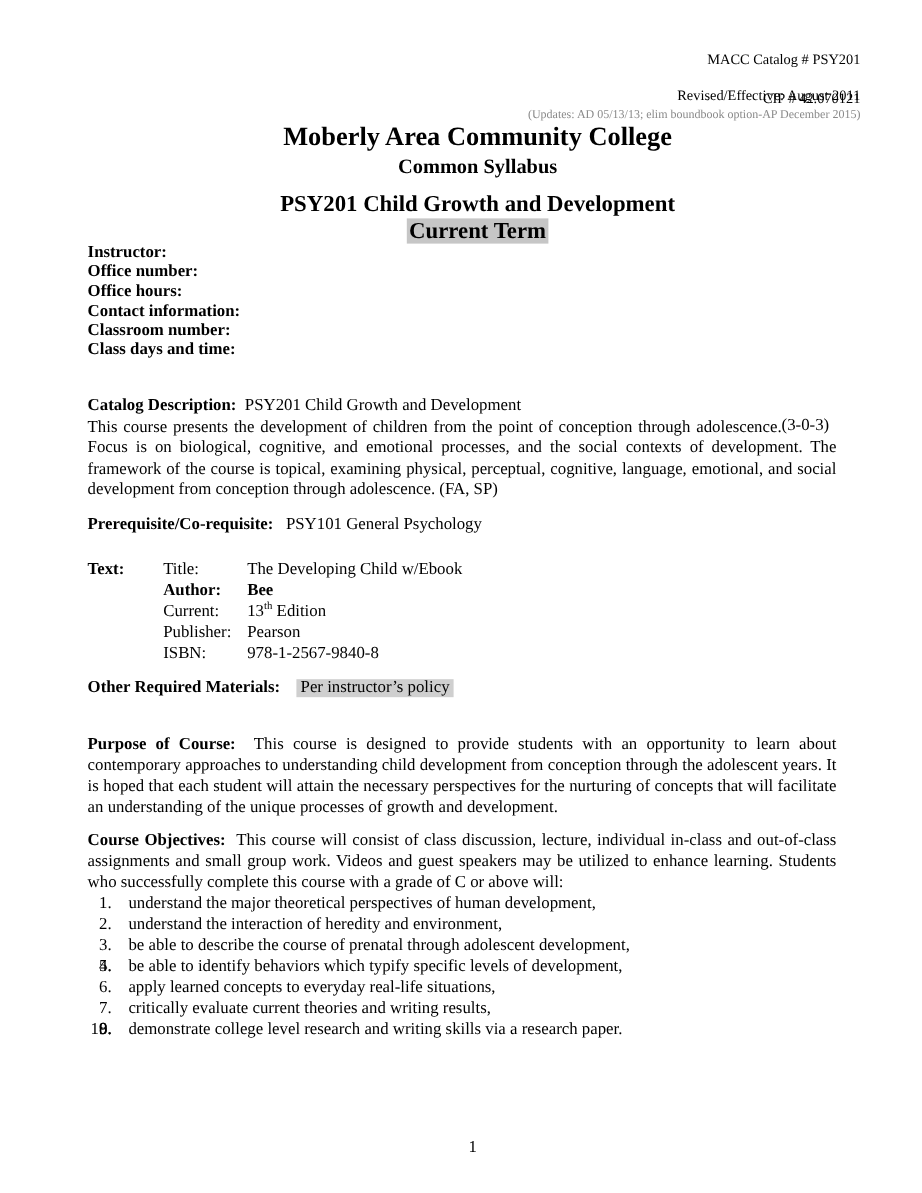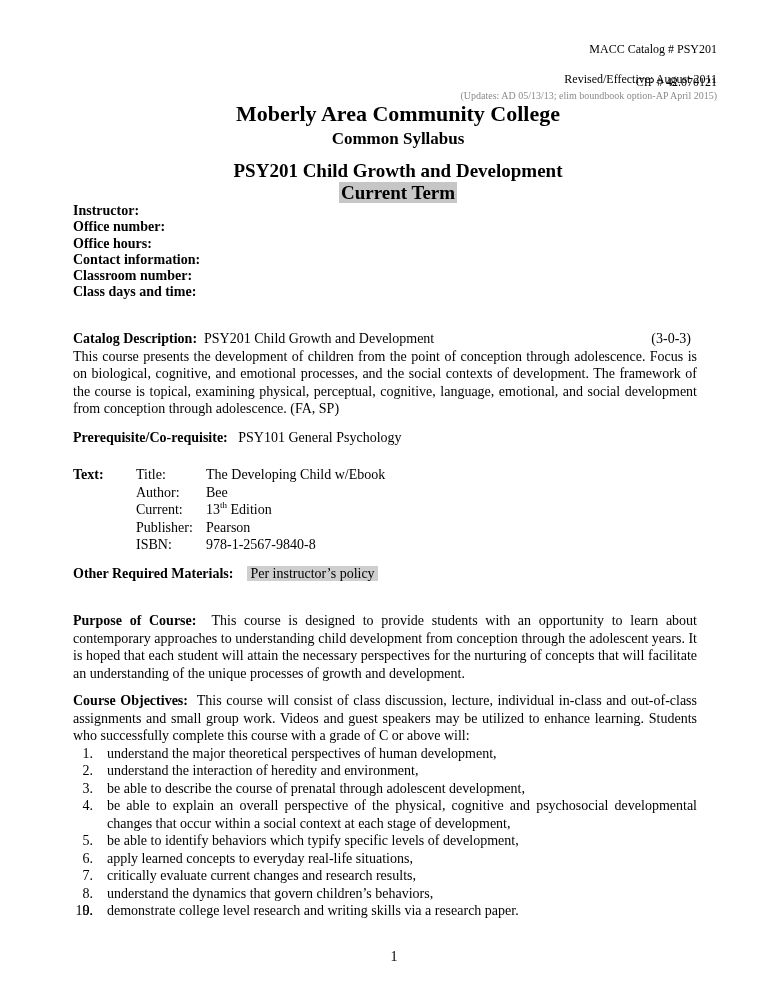--- a/index.html
+++ b/index.html
@@ -13,21 +13,21 @@
   .t-common { top: 129px; font-size: 17px; left: 14px; }
   .t-course { top: 160px; font-size: 19px; left: 14px; }
   .t-term { top: 182px; font-size: 19px; left: 14px; }
   .hl { background: #c6c6c6; padding: 0 2px; font-family: Liberation Serif, serif; }
   .hl2 { background: #cfcfcf; padding: 0 3px; }
   .info { position: absolute; left: 73px; top: 203px; font-size: 14px; line-height: 16.3px; font-weight: bold; }
   .info div { white-space: nowrap; font-family: Liberation Serif, serif; }
   .block { position: absolute; left: 73px; width: 624px; font-size: 14px; line-height: 17.5px; text-align: justify; }
   .b { font-weight: bold; }
   .catalog { top: 330px; }
-  .credits { float: right; margin-right: 6px; }
+  .credits { float: right; margin-right: 6px; margin-top: 16px; }
   .prereq { top: 429px; }
   .text-tbl { position: absolute; left: 73px; top: 466px; font-size: 14px; line-height: 17.5px; }
   .text-tbl .lbl { position: absolute; left: 0; top: 0; font-weight: bold; }
   .text-tbl .row { position: absolute; left: 63px; white-space: nowrap; }
   .text-tbl .k { display: inline-block; width: 70px; }
   .u { }
   sup { font-size: 9px; line-height: 0; }
   .other { top: 565px; }
   .purpose { top: 612px; }
   .objectives { top: 692px; }
@@ -37,21 +37,21 @@
   .pnum { position: absolute; top: 949px; left: 0; width: 768px; text-align: center; font-size: 14px; left: 10px; }
 </style>
 </head>
 <body>
 
 <div class="page">
 
   <div class="hdr" style="top:42px;">MACC Catalog # PSY201</div>
   <div class="hdr" style="top:75px;margin-left:48px;">CIP # 42.070121</div>
   <div class="hdr" style="top:72px;">Revised/Effective:  August 2011</div>
-  <div class="hdr hdr-upd" style="top:88px;">(Updates: AD 05/13/13; elim boundbook option-AP April 2015)</div>
+  <div class="hdr hdr-upd" style="top:88px;">(Updates: AD 05/13/13; elim boundbook option-AP December 2015)</div>
 
   <div class="center t-college">Moberly Area Community College</div>
   <div class="center t-common">Common Syllabus</div>
   <div class="center t-course">PSY201 Child Growth and Development</div>
   <div class="center t-term">
     <span class="hl">Current Term</span>
   </div>
 
   <div class="info">
     <div>Instructor:</div>
@@ -74,21 +74,21 @@
   <div class="block prereq">
     <span class="b">Prerequisite/Co-requisite:</span>&nbsp;&nbsp;
     <span>PSY101 General Psychology</span>
   </div>
 
   <div class="text-tbl">
     <div class="lbl">Text:</div>
     <div class="row" style="top:0;">
       <span class="k">Title:</span><span class="u">The Developing Child w/Ebook</span>
     </div>
-    <div class="row" style="top:17.5px;">
+    <div class="row" style="top:17.5px;font-weight:bold;">
       <span class="k">Author:</span><span>Bee</span>
     </div>
     <div class="row" style="top:35px;">
       <span class="k">Current:</span><span>13</span><sup>th</sup><span> Edition</span>
     </div>
     <div class="row" style="top:52.5px;">
       <span class="k">Publisher:</span><span>Pearson</span>
     </div>
     <div class="row" style="top:70px;">
       <span class="k">ISBN:</span><span>978-1-2567-9840-8</span>
@@ -107,24 +107,24 @@
 
   <div class="block objectives">
     <div>
       <span class="b">Course Objectives:</span>&nbsp;
       <span>This course will consist of class discussion, lecture, individual in-class and out-of-class assignments and small group work. Videos and guest speakers may be utilized to enhance learning. Students who successfully complete this course with a grade of C or above will:</span>
     </div>
     <ol class="obj">
       <li><span class="n">1.</span><span>understand the major theoretical perspectives of human development,</span></li>
       <li><span class="n">2.</span><span>understand the interaction of heredity and environment,</span></li>
       <li><span class="n">3.</span><span>be able to describe the course of prenatal through adolescent development,</span></li>
-      <li><span class="n">4.</span><span>be able to explain an overall perspective of the physical, cognitive and psychosocial developmental changes that occur within a social context at each stage of development,</span></li>
+      <li><span class="n">4.</span></li>
       <li><span class="n">5.</span><span>be able to identify behaviors which typify specific levels of development,</span></li>
       <li><span class="n">6.</span><span>apply learned concepts to everyday real-life situations,</span></li>
-      <li><span class="n">7.</span><span>critically evaluate current changes and research results,</span></li>
-      <li><span class="n">8.</span><span>understand the dynamics that govern children’s behaviors,</span></li>
+      <li><span class="n">7.</span><span>critically evaluate current theories and writing results,</span></li>
+      <li><span class="n">8.</span></li>
       <li><span class="n">9.</span></li>
       <li><span class="n">10.</span><span>demonstrate college level research and writing skills via a research paper.</span></li>
     </ol>
   </div>
 
   <div class="pnum">1</div>
 </div>
 
 </body></html>

